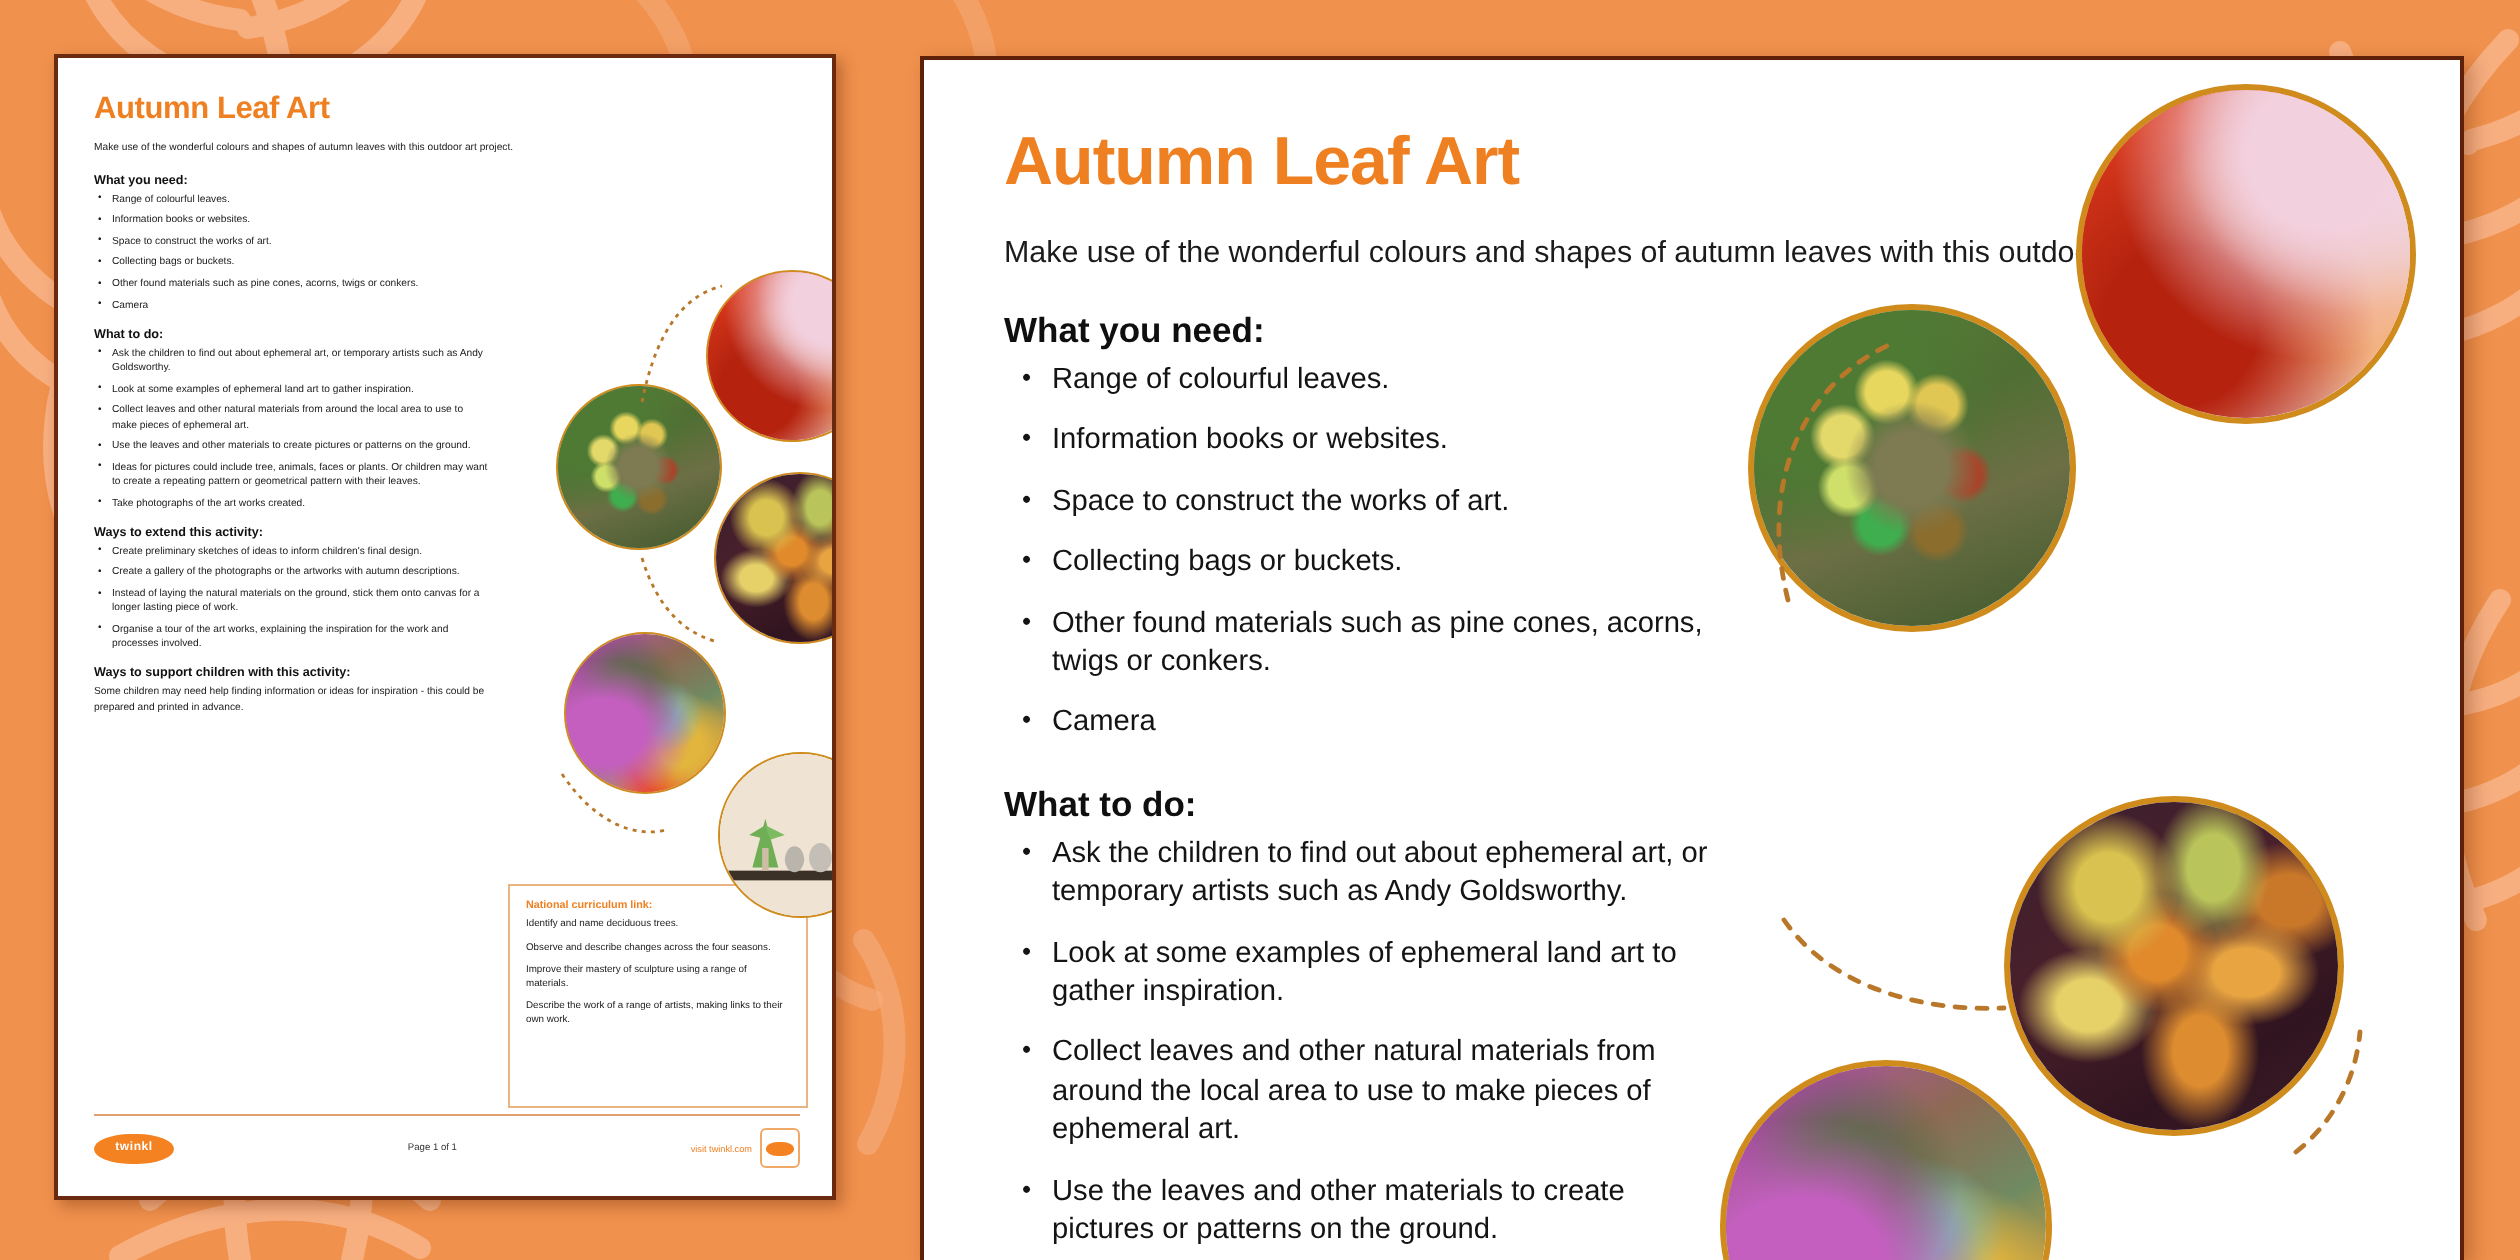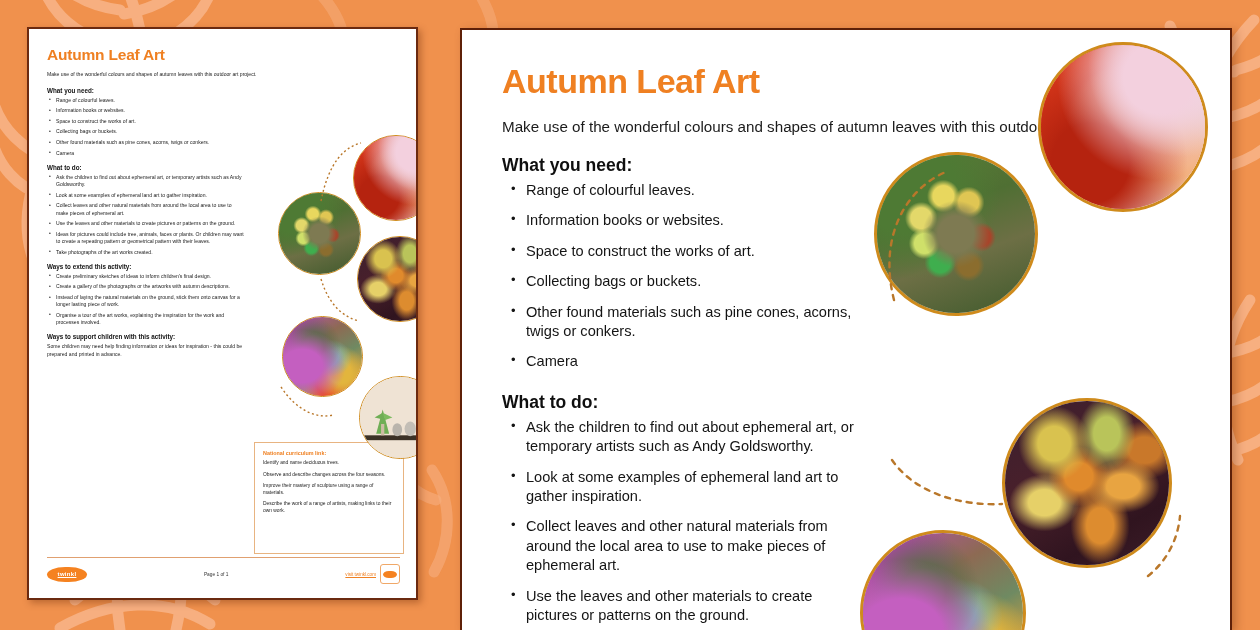--- a/index.html
+++ b/index.html
@@ -160,21 +160,21 @@
   
   .ph-bench {
     background:
       linear-gradient(180deg, #efe3d4 0%, #ece0d0 62%, #e7dac9 100%);
   }
 
   
   .dots { position: absolute; z-index: 4; pointer-events: none; }
 
   
-  [data-interactable="true"] { cursor: default; text-decoration: underline; }
+  [data-interactable="true"] { cursor: default; }
 </style>
 </head>
 <body>
 
 <svg id="bg-pattern" data-interactable="false" viewBox="0 0 1260 630" preserveAspectRatio="none">
   <rect x="0" y="0" width="1260" height="630" fill="#f0914d"></rect>
   <g fill="none" stroke="#f7b183" stroke-width="11" stroke-linecap="round" opacity="0.95">
 
     <path d="M118 -30 C 150 30, 150 80, 120 130"></path>
     <path d="M120 10 C 80 5, 50 -18, 38 -45"></path>

